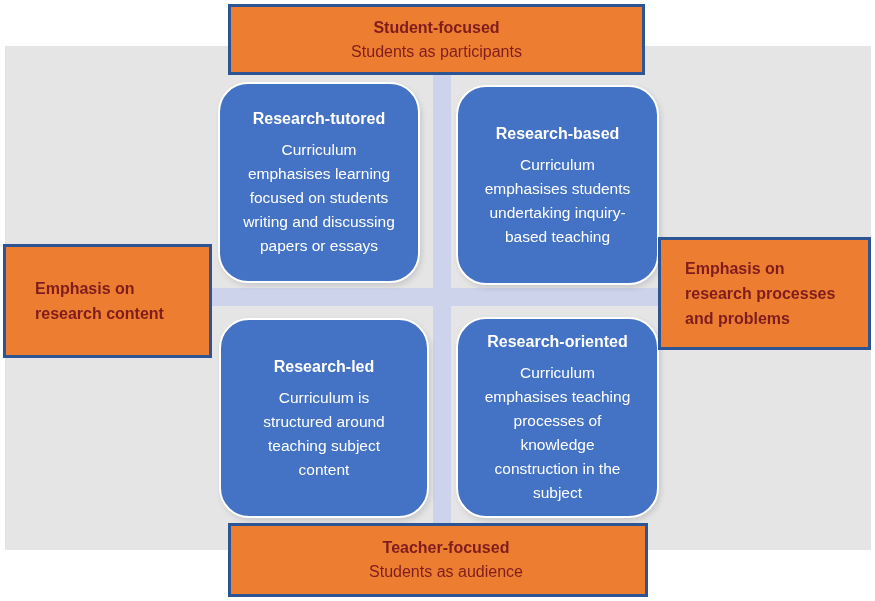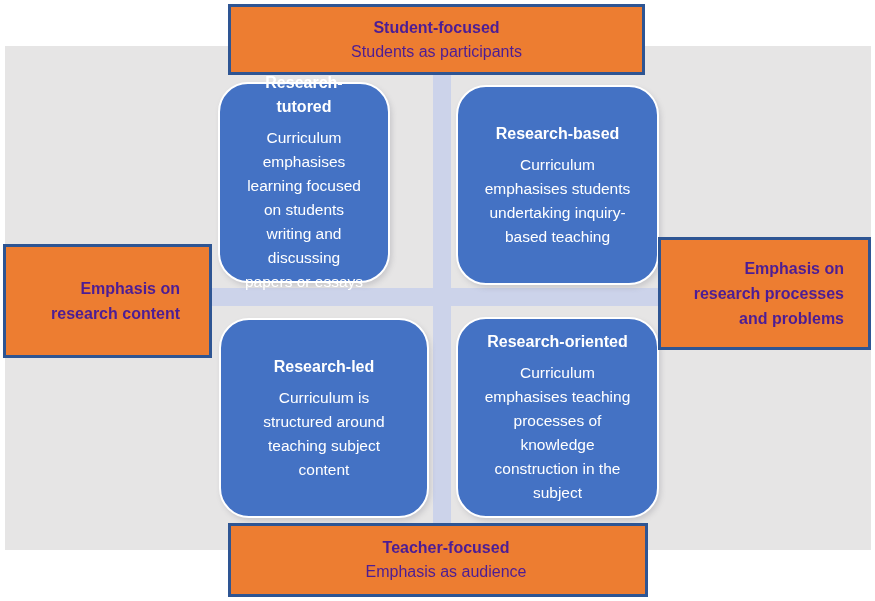--- a/index.html
+++ b/index.html
@@ -35,21 +35,21 @@
     border-radius: 30px;
     z-index: 3;
     display: flex;
     flex-direction: column;
     justify-content: center;
     align-items: center;
     text-align: center;
     color: #ffffff;
     box-shadow: 2px 3px 5px rgba(120,120,130,0.25);
   }
-  .q-tl { left: 218px; top: 82px;  width: 172px; height: 201px; padding: 0 22px; }
+  .q-tl { left: 218px; top: 82px;  width: 202px; height: 201px; padding: 0 22px; }
   .q-tr { left: 456px; top: 85px;  width: 203px; height: 200px; padding: 6px 20px; }
   .q-bl { left: 219px; top: 318px; width: 210px; height: 200px; padding: 0 24px; }
   .q-br { left: 456px; top: 317px; width: 203px; height: 201px; padding: 6px 20px; }
   .q-title {
     font-weight: bold;
     font-size: 16px;
     line-height: 24px;
     margin-bottom: 7px;
   }
   .q-desc {
@@ -58,22 +58,22 @@
   }
 
   .axisbox {
     background: var(--orange-fill, #ED7D31);
     border: 3px solid var(--border-navy, #2E5593);
     z-index: 4;
     display: flex;
     flex-direction: column;
     justify-content: center;
     align-items: center;
-    text-align: right;
-    color: #4c1d95;
+    text-align: left;
+    color: #7f1d1d;
   }
   .o-top    { left: 228px; top: 4px;   width: 417px; height: 71px; }
   .o-bottom { left: 228px; top: 523px; width: 420px; height: 74px; padding-left: 16px; }
   .o-left   { left: 3px;   top: 244px; width: 209px; height: 114px; padding: 0 29px; }
   .o-right  { left: 658px; top: 237px; width: 213px; height: 113px; padding: 0 24px; }
   .o-title {
     font-weight: bold;
     font-size: 16px;
     line-height: 24px;
   }
@@ -116,21 +116,21 @@
     <div class="q-desc">Curriculum emphasises teaching processes of knowledge construction in the subject</div>
   </div>
 
   <div class="abs axisbox o-top">
     <div class="o-title">Student-focused</div>
     <div class="o-sub">Students as participants</div>
   </div>
 
   <div class="abs axisbox o-bottom">
     <div class="o-title">Teacher-focused</div>
-    <div class="o-sub">Emphasis as audience</div>
+    <div class="o-sub">Students as audience</div>
   </div>
 
   <div class="abs axisbox o-left">
     <div class="o-side">Emphasis on research content</div>
   </div>
 
   <div class="abs axisbox o-right">
     <div class="o-side">Emphasis on research processes and problems</div>
   </div>
 

